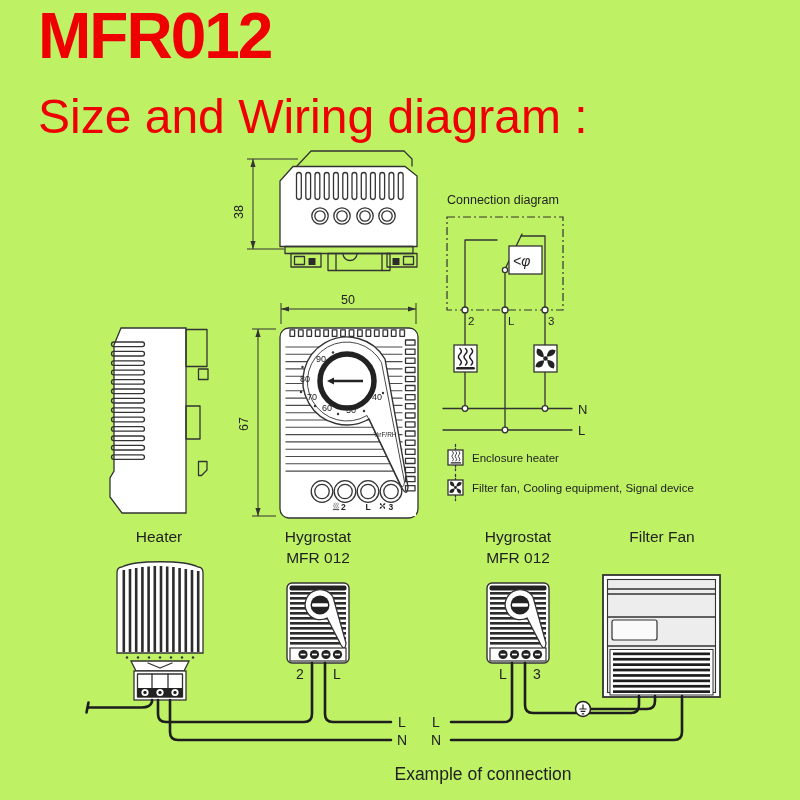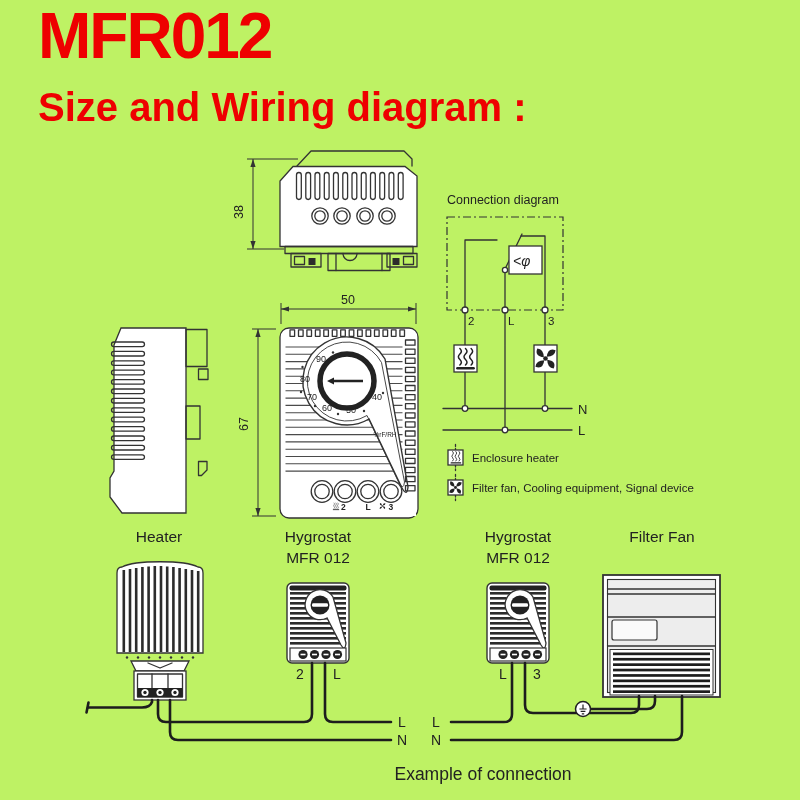--- a/index.html
+++ b/index.html
@@ -1,20 +1,20 @@
 <!DOCTYPE html>
 <html><head>
 <meta charset="utf-8">
 <style>
   html,body{margin:0;padding:0;background:#ffffff;}
   .page{position:relative;width:800px;height:800px;background:#bef264;overflow:hidden;
         font-family:"Liberation Sans",sans-serif;}
   .hdr{position:absolute;left:38px;top:0;color:#ee0000;}
   .hdr .t1{font-size:64px;font-weight:700;letter-spacing:-2px;line-height:72px;}
-  .hdr .t2{font-size:40px;font-weight:700;line-height:46px;margin-top:12px;}
+  .hdr .t2{font-size:48px;font-weight:400;line-height:46px;margin-top:22px;}
   svg{position:absolute;left:0;top:0;}
   svg text{font-family:"Liberation Sans",sans-serif;fill:#222;}
   .ln{stroke:#333;fill:none;stroke-width:1.3;stroke-linecap:round;stroke-linejoin:round;}
   .lnf{stroke:#333;fill:#fff;stroke-width:1.3;}
   .wire{stroke:#1d1d1d;fill:none;stroke-width:2.6;stroke-linecap:round;}
   .dim{stroke:#333;fill:none;stroke-width:1;}
 </style>
 </head>
 <body>
 <div class="page">

